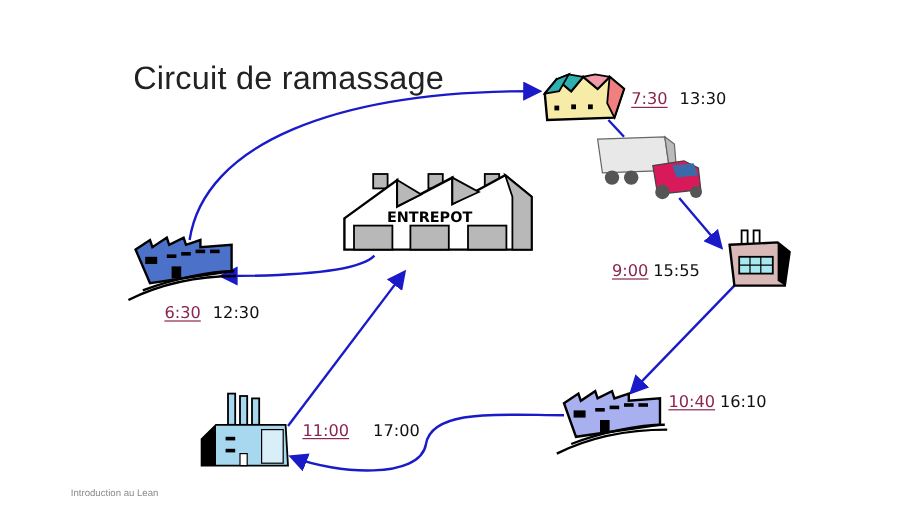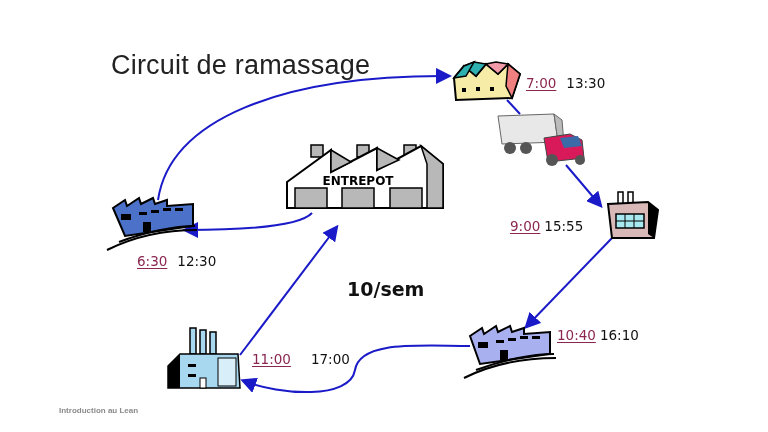--- a/index.html
+++ b/index.html
@@ -1,19 +1,19 @@
 <!DOCTYPE html>
 <html><head>
   <meta charset="utf-8">
   <style>
     html, body { margin: 0; padding: 0; background: #ffffff; }
     body { width: 768px; height: 432px; position: relative; overflow: hidden; font-family: "DejaVu Sans", sans-serif; }
     .slide { position: absolute; left: 0; top: 0; width: 768px; height: 432px; background: #fff; }
     .title { position: absolute; left: 111px; top: 50px; font-family: "Liberation Sans", sans-serif; font-size: 27px; color: #222; font-weight: normal; letter-spacing: 0.2px; }
-    .footer { position: absolute; left: 59px; top: 406px; font-family: "Liberation Sans", sans-serif; font-size: 8px; color: #8a8a8a; font-weight: bold; }
+    .footer { position: absolute; left: 59px; top: 406px; font-family: "Liberation Sans", sans-serif; font-size: 8px; color: #8a8a8a; }
     .times { position: absolute; font-family: "DejaVu Sans", sans-serif; font-size: 13.5px; color: #111; white-space: nowrap; }
     .times .arr { color: #8b2650; text-decoration: underline; text-underline-offset: 2px; margin-right: 10px; }
     .freq { position: absolute; left: 347px; top: 278px; font-family: "DejaVu Sans", sans-serif; font-weight: bold; font-size: 19px; color: #111; }
     svg.diagram { position: absolute; left: 0; top: 0; }
     .icon { position: absolute; }
   </style>
 </head>
 <body>
 
 <div class="slide">
@@ -122,28 +122,27 @@
     <rect x="52" y="34" width="18" height="28" fill="#d8eef8" stroke="#000" stroke-width="1"></rect>
     <rect x="22" y="40" width="8" height="3" fill="#000"></rect>
     <rect x="22" y="50" width="8" height="3" fill="#000"></rect>
     <rect x="34" y="54" width="6" height="10" fill="#fff" stroke="#000" stroke-width="1"></rect>
   </svg>
 
   <div class="times" style="left:137px;top:253px">
     <span class="arr">6:30</span><span>12:30</span>
   </div>
   <div class="times" style="left:526px;top:75px">
-    <span class="arr">7:00</span><span>13:30</span>
+    <span class="arr">7:30</span><span>13:30</span>
   </div>
   <div class="times" style="left:510px;top:218px">
     <span class="arr" style="margin-right:4px">9:00</span><span>15:55</span>
   </div>
   <div class="times" style="left:557px;top:327px">
     <span class="arr" style="margin-right:4px">10:40</span><span>16:10</span>
   </div>
   <div class="times" style="left:252px;top:351px">
     <span class="arr" style="margin-right:20px">11:00</span><span>17:00</span>
   </div>
 
-  <div class="freq">10/sem</div>
 
   <div class="footer">Introduction au Lean</div>
 </div>
 
 </body></html>

